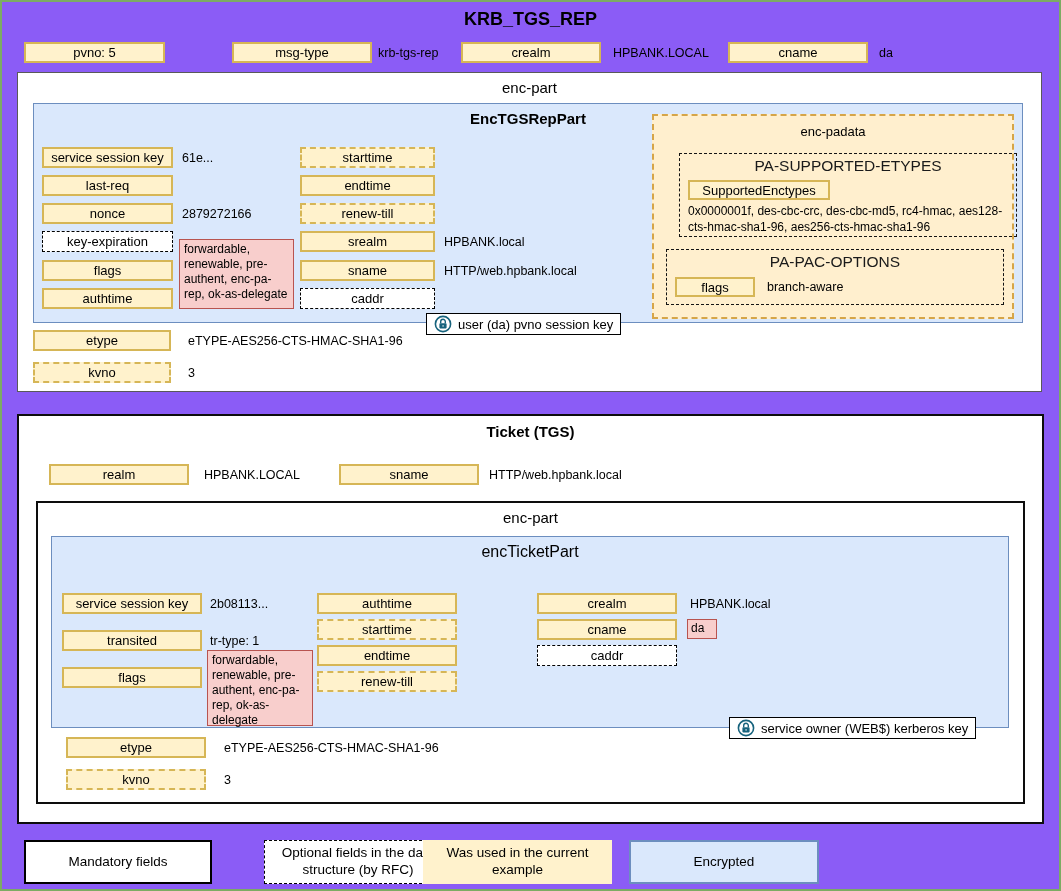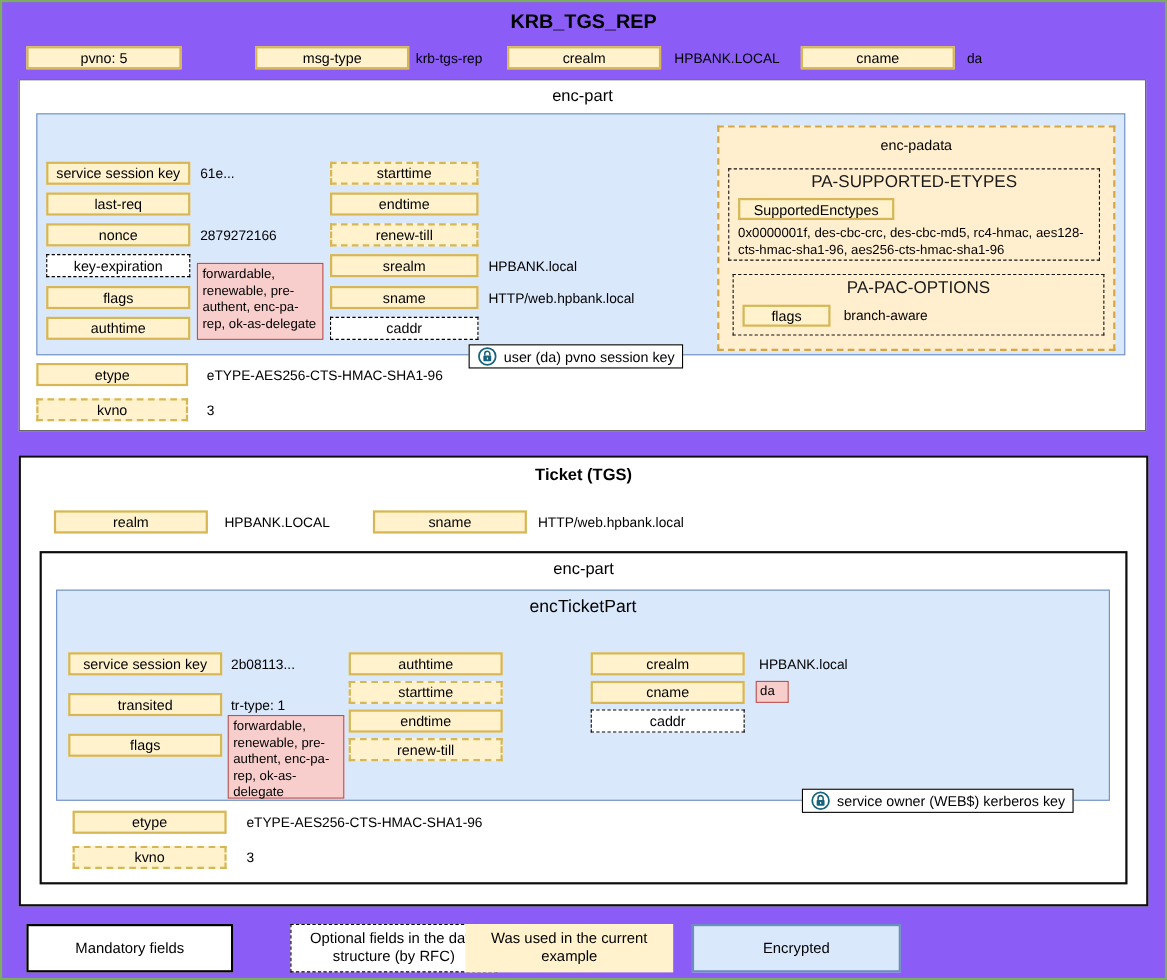--- a/index.html
+++ b/index.html
@@ -54,20 +54,21 @@
   <div class="abs val" style="left:376px;top:40px;">krb-tgs-rep</div>
   <div class="abs fld" style="left:459px;top:40px;width:140px;">crealm</div>
   <div class="abs val" style="left:611px;top:40px;">HPBANK.LOCAL</div>
   <div class="abs fld" style="left:726px;top:40px;width:140px;">cname</div>
   <div class="abs val" style="left:877px;top:40px;">da</div>
 
   <div class="abs panel-white" style="left:15px;top:70px;width:1025px;height:320px;">
     <div class="abs ctr t-sec" style="top:6px;">enc-part</div>
 
     <div class="abs panel-blue" style="left:15px;top:30px;width:990px;height:220px;">
+      <div class="abs ctr t-secb" style="top:6px;">EncTGSRepPart</div>
 
       <div class="abs fld" style="left:8px;top:43px;width:131px;">service session key</div>
       <div class="abs val" style="left:148px;top:43px;">61e...</div>
       <div class="abs fld" style="left:8px;top:71px;width:131px;">last-req</div>
       <div class="abs fld" style="left:8px;top:99px;width:131px;">nonce</div>
       <div class="abs val" style="left:148px;top:99px;">2879272166</div>
       <div class="abs fld opt" style="left:8px;top:127px;width:131px;">key-expiration</div>
       <div class="abs fld" style="left:8px;top:156px;width:131px;">flags</div>
       <div class="abs fld" style="left:8px;top:184px;width:131px;">authtime</div>
       <div class="abs pink" style="left:145px;top:135px;width:115px;height:70px;">forwardable, renewable, pre-authent, enc-pa-rep, ok-as-delegate</div>
@@ -76,21 +77,21 @@
       <div class="abs fld" style="left:266px;top:71px;width:135px;">endtime</div>
       <div class="abs fld dashg" style="left:266px;top:99px;width:135px;">renew-till</div>
       <div class="abs fld" style="left:266px;top:127px;width:135px;">srealm</div>
       <div class="abs val" style="left:410px;top:127px;">HPBANK.local</div>
       <div class="abs fld" style="left:266px;top:156px;width:135px;">sname</div>
       <div class="abs val" style="left:410px;top:156px;">HTTP/web.hpbank.local</div>
       <div class="abs fld opt" style="left:266px;top:184px;width:135px;">caddr</div>
 
       <div class="abs padata" style="left:618px;top:10px;width:362px;height:205px;">
         <div class="abs ctr" style="top:8px;font-size:13px;">enc-padata</div>
-        <div class="abs pabox" style="left:8px;top:37px;width:338px;height:84px;padding-left:31px;">
+        <div class="abs pabox" style="left:25px;top:37px;width:338px;height:84px;padding-left:31px;">
           <div class="abs ctr" style="top:3px;font-size:15.5px;color:#1a1a1a;">PA-SUPPORTED-ETYPES</div>
           <div class="abs fld" style="left:8px;top:26px;width:142px;height:20px;">SupportedEnctypes</div>
           <div class="abs" style="left:8px;top:50px;width:324px;font-size:12px;line-height:1.3;">0x0000001f, des-cbc-crc, des-cbc-md5, rc4-hmac, aes128-cts-hmac-sha1-96, aes256-cts-hmac-sha1-96</div>
         </div>
         <div class="abs pabox" style="left:12px;top:133px;width:338px;height:56px;">
           <div class="abs ctr" style="top:3px;font-size:15.5px;color:#1a1a1a;">PA-PAC-OPTIONS</div>
           <div class="abs fld" style="left:8px;top:27px;width:80px;height:20px;">flags</div>
           <div class="abs val" style="left:100px;top:27px;height:20px;">branch-aware</div>
         </div>
       </div>

